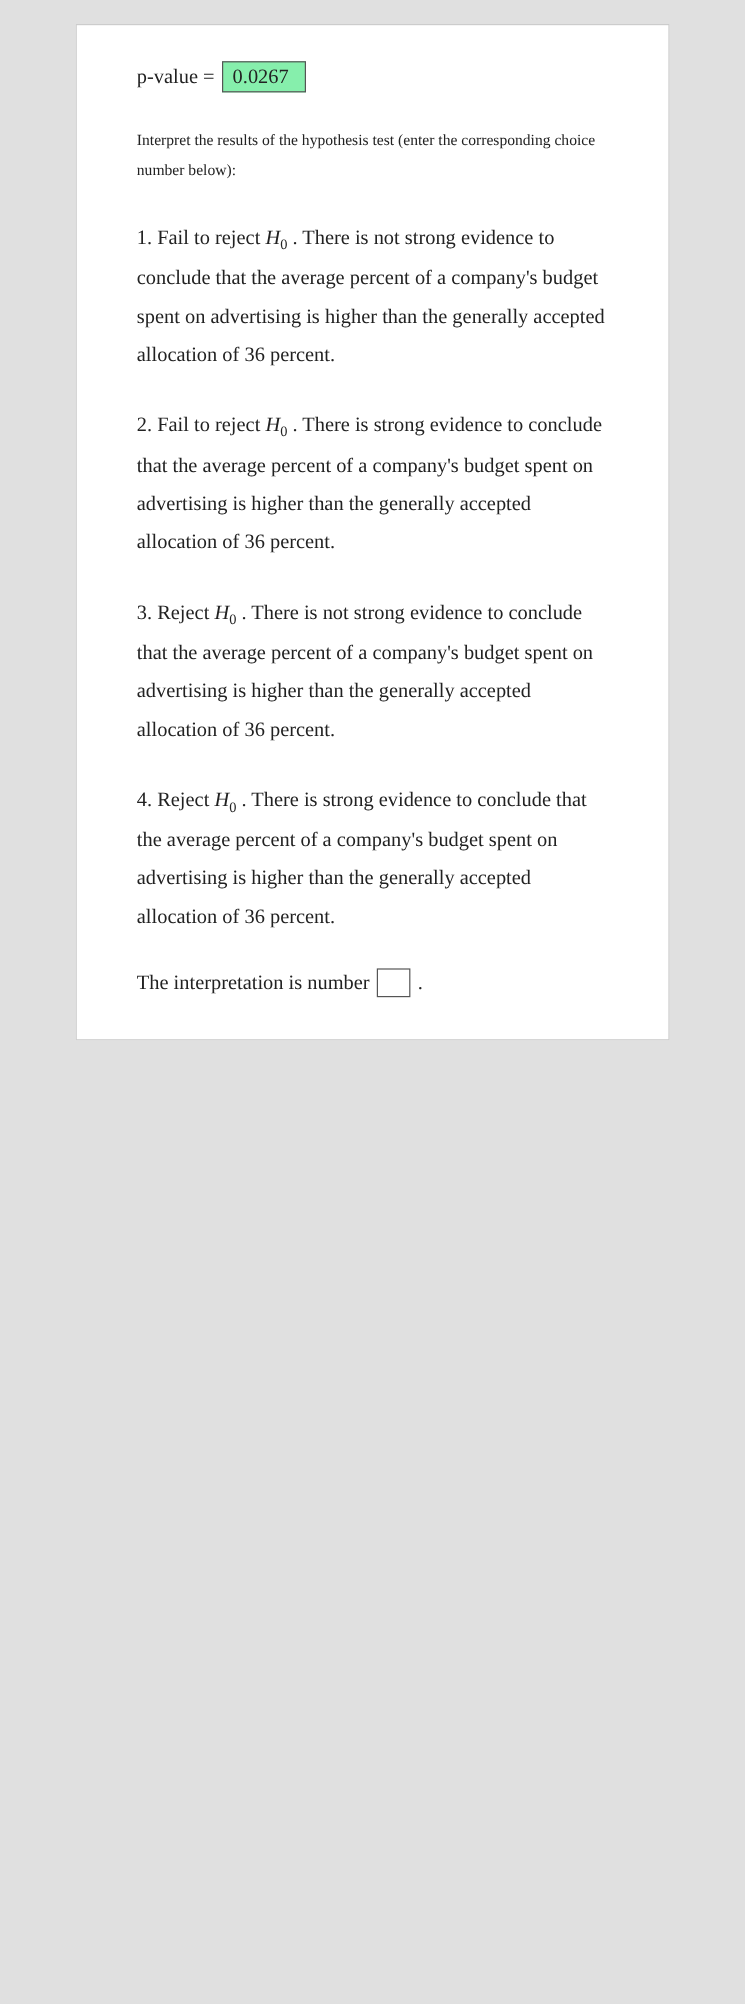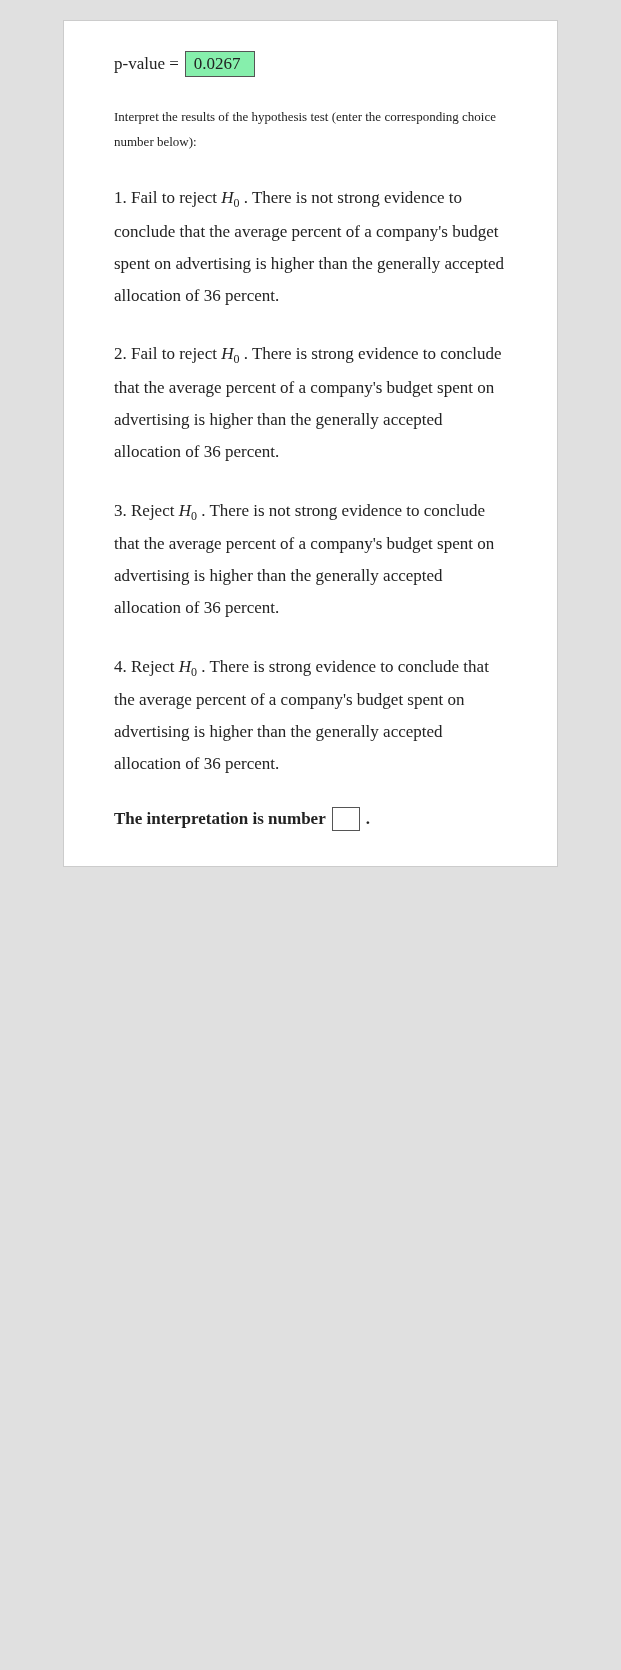--- a/index.html
+++ b/index.html
@@ -73,21 +73,20 @@
       font-style: normal;
     }
 
     .final-row {
       display: flex;
       align-items: center;
       gap: 6px;
       margin-top: 10px;
       font-size: 17px;
       color: #222;
-      font-weight: bold;
     }
 
     .answer-box {
       border: 1.5px solid #555;
       width: 28px;
       height: 24px;
       display: inline-block;
       background: #fff;
     }
   </style>

